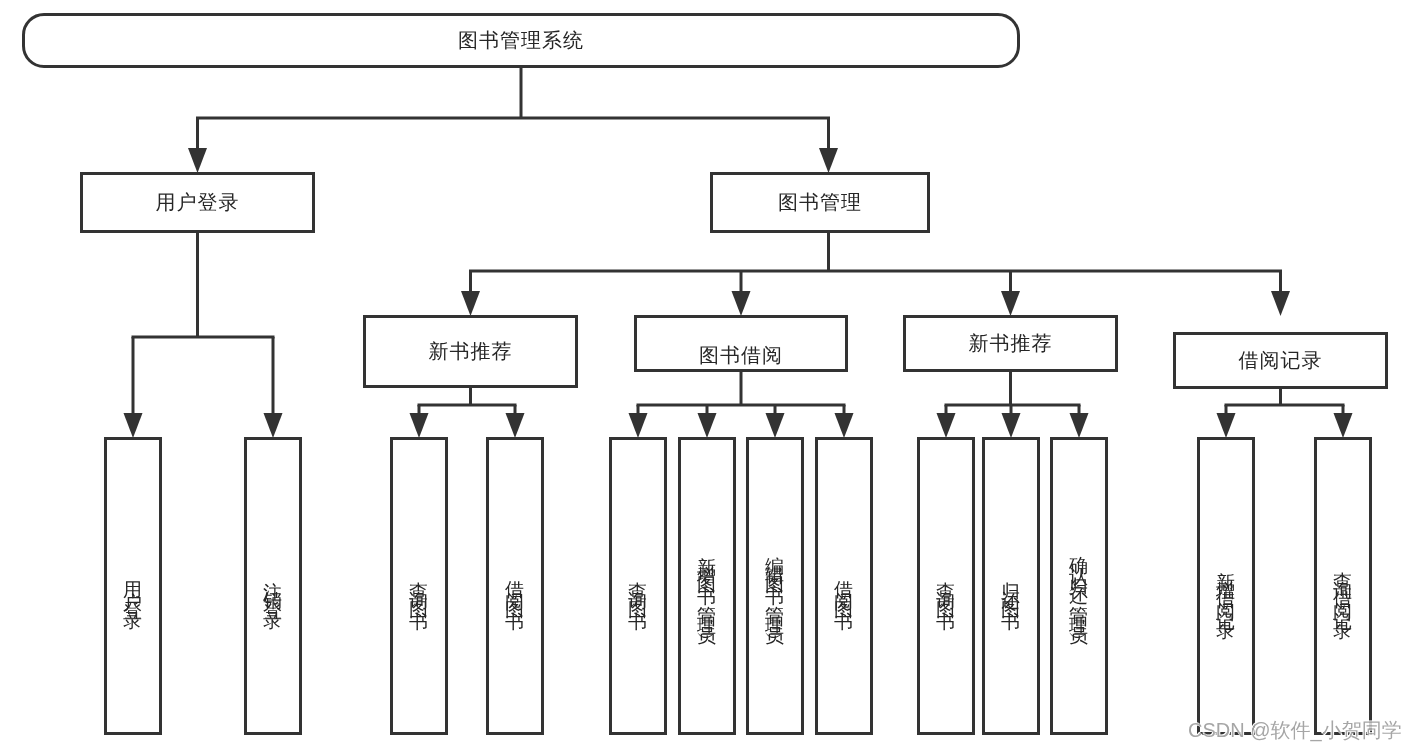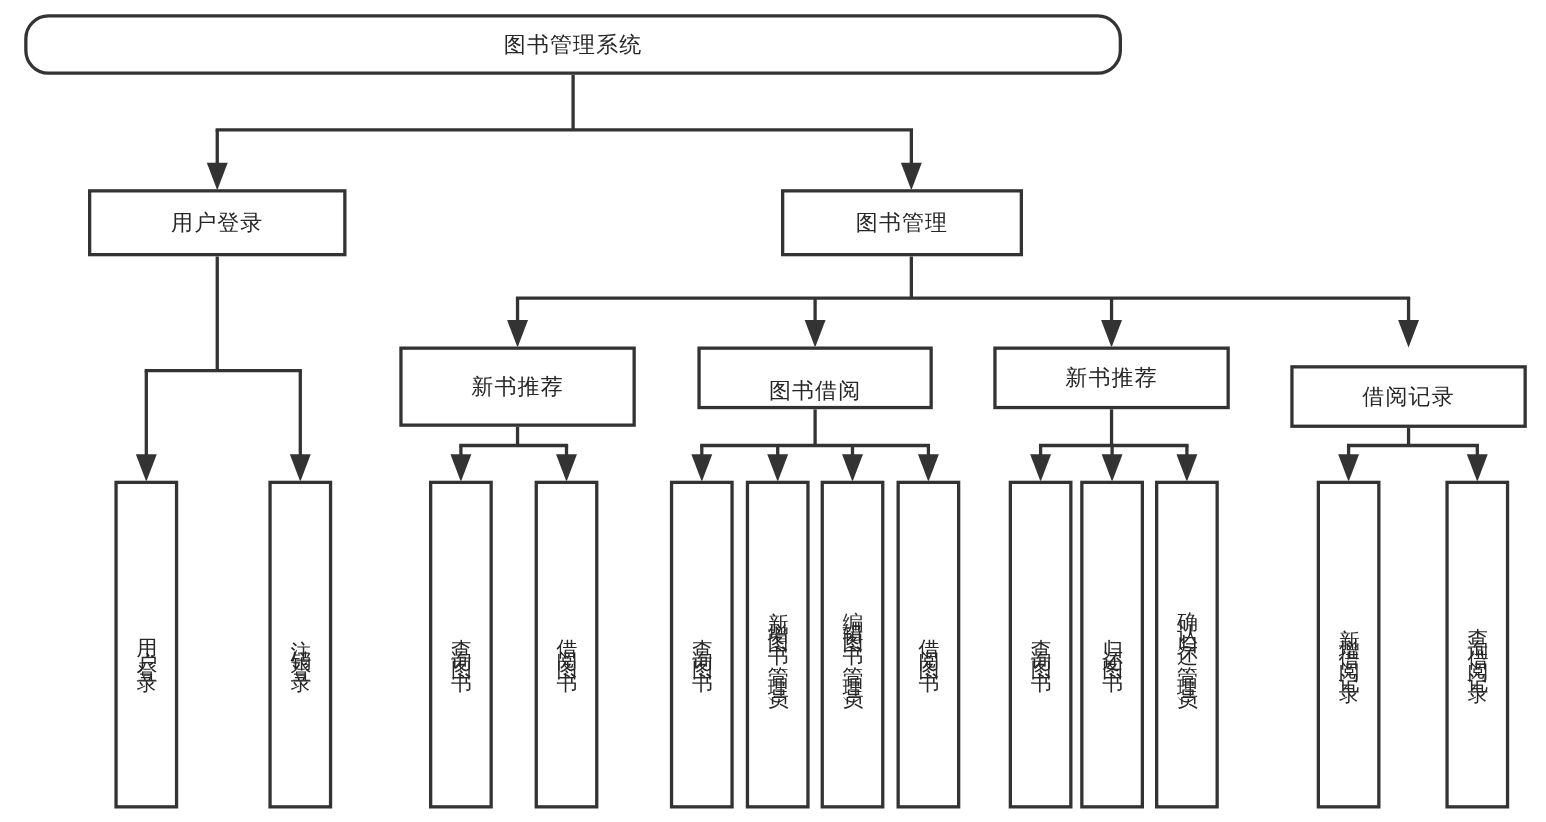--- a/index.html
+++ b/index.html
@@ -151,13 +151,14 @@
       <div class="node node-v" style="left: 1050px; top: 437px; width: 58px; height: 298px; border-color: rgb(51, 51, 51); color: rgb(38, 38, 38);">
         <span class="node-label">确认归还（管理员）</span>
       </div>
       <div class="node node-v" style="left: 1197px; top: 437px; width: 58px; height: 298px; border-color: rgb(51, 51, 51); color: rgb(38, 38, 38);">
         <span class="node-label">新增借阅记录</span>
       </div>
       <div class="node node-v" style="left: 1314px; top: 437px; width: 58px; height: 298px; border-color: rgb(51, 51, 51); color: rgb(38, 38, 38);">
         <span class="node-label">查询借阅记录</span>
       </div>
     </div>
+  <div class="watermark" style="color: rgb(166, 166, 166); left: 1188px; top: 717px;">CSDN @软件_小贺同学</div>
 </div>
 
 </body></html>

